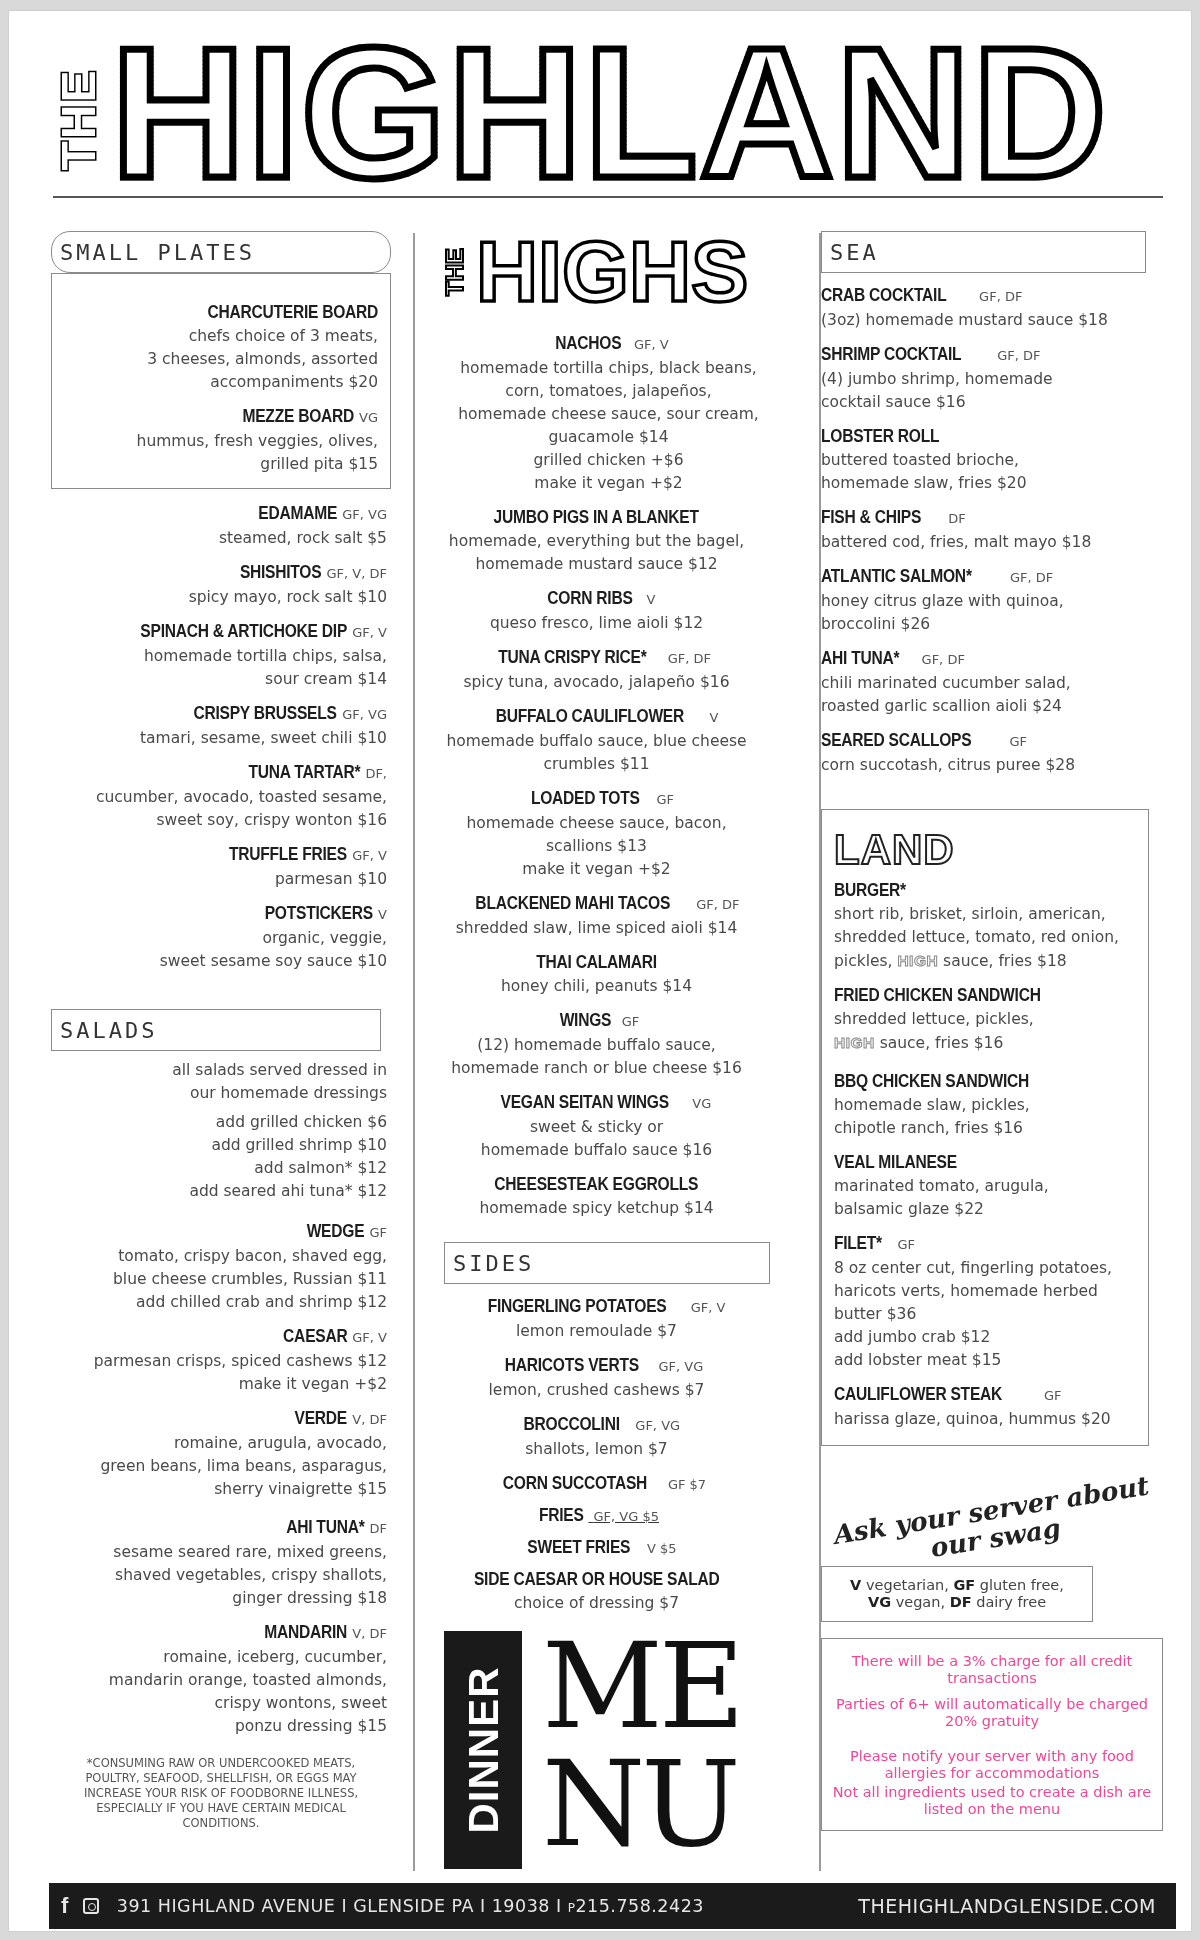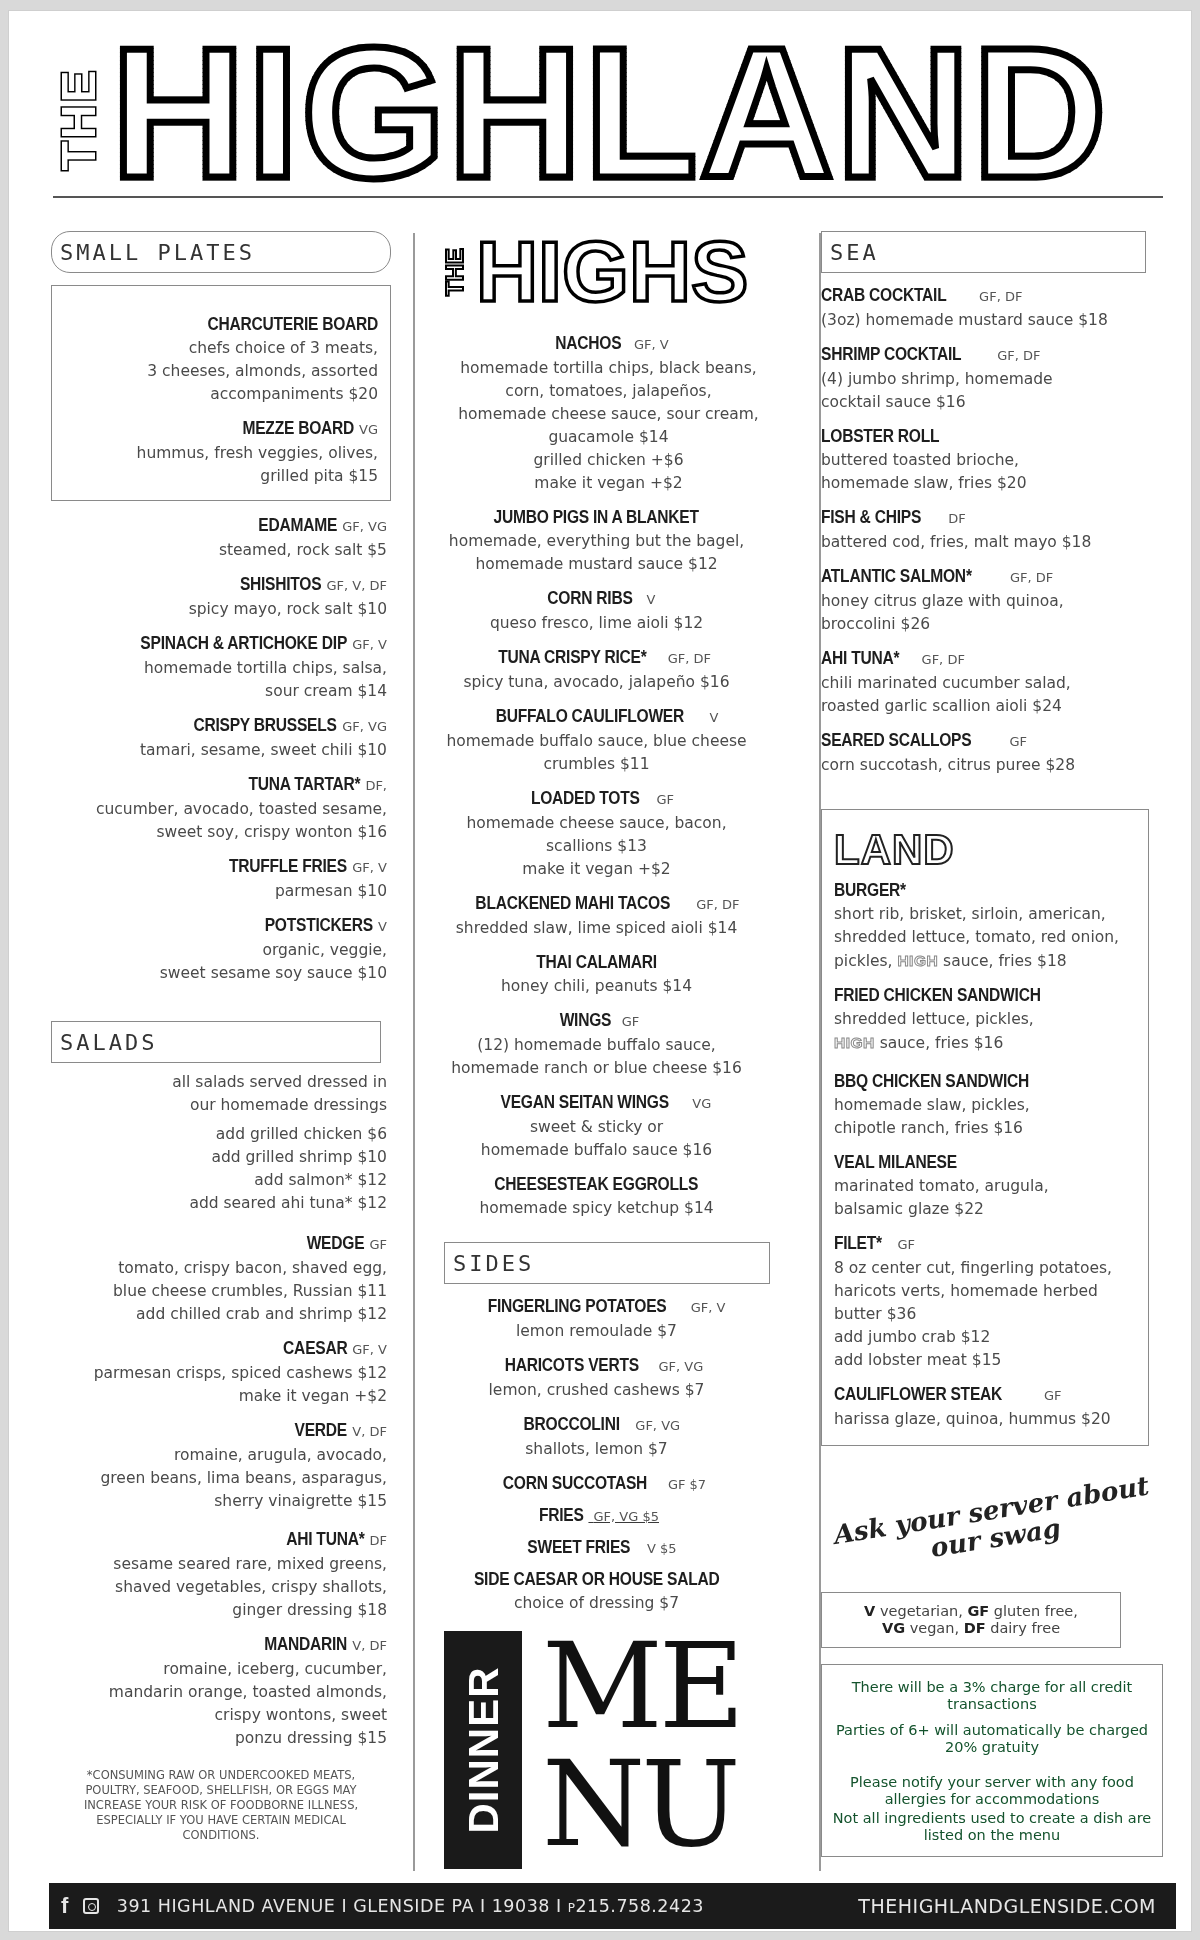--- a/index.html
+++ b/index.html
@@ -50,21 +50,21 @@
   .right .item-name { transform-origin: right center; }
   .center .item-name { transform-origin: center center; }
   .left .item-name { transform-origin: left center; }
   .tags { font-size: 13px; color: #555; font-family: "DejaVu Sans", sans-serif; }
   .desc { font-size: 15.5px; line-height: 23px; color: #4a4a4a; }
   .right { text-align: right; }
   .center { text-align: center; }
   .left { text-align: left; }
   .name-line { line-height: 24px; white-space: nowrap; }
 
-  .boards-box { border: 1.5px solid #8a8a8a; margin-top: 12px; padding: 12px 12px 12px 12px; }
+  .boards-box { border: 1.5px solid #8a8a8a; padding: 12px 12px 12px 12px; }
 
   .highs-logo { position: relative; height: 80px; margin-bottom: 0; text-align: center; }
   .highs-logo .the-v {
     position: absolute; left: 28px; top: 8px; width: 26px; height: 66px; display: flex; align-items: center; justify-content: center;
   }
   .highs-logo .the-v span {
     transform: rotate(-90deg); display: inline-block; font-family: "Liberation Sans", sans-serif; font-weight: bold;
     font-size: 24px; color: #fff; -webkit-text-stroke: 2px #000;
   }
   .highs-logo .word {
@@ -95,26 +95,26 @@
   .menu-word {
     position: absolute; left: 128px; top: -4px; font-family: "DejaVu Serif", serif; font-size: 118px; line-height: 118px;
     color: #111; letter-spacing: -4px;
   }
 
   .swag {
     font-family: "DejaVu Serif", serif; font-style: italic; font-weight: bold; font-size: 26px; color: #222;
     transform: rotate(-9deg); text-align: center; line-height: 28px; margin-top: 50px; margin-left: 10px;
   }
   .legend-box {
-    border: 1.5px solid #8a8a8a; margin-top: 40px; padding: 10px 8px; text-align: center; font-size: 14.5px; line-height: 17px; color: #444;
-    width: 300px;
+    border: 1.5px solid #8a8a8a; margin-top: 14px; padding: 10px 8px; text-align: center; font-size: 14.5px; line-height: 17px; color: #444;
+    width: 272px;
   }
   .legend-box b { color: #222; }
   .notice-box {
-    border: 1.5px solid #8a8a8a; margin-top: 16px; padding: 14px 8px 12px; text-align: center; font-size: 14.5px; line-height: 17px; color: #14532d;
+    border: 1.5px solid #8a8a8a; margin-top: 16px; padding: 14px 8px 12px; text-align: center; font-size: 14.5px; line-height: 17px; color: #ec4899;
     width: 342px;
   }
   .notice-box p { margin-bottom: 9px; }
   .disclaimer {
     font-size: 11.5px; line-height: 15px; text-align: center; color: #555; margin-top: 18px; padding: 0 8px;
   }
 
   .footer {
     position: absolute; left: 40px; top: 1872px; width: 1127px; height: 46px; background: #1b1b1b;
     color: #e6e6e6; display: flex; align-items: center; font-size: 17.5px; letter-spacing: 0.5px;

